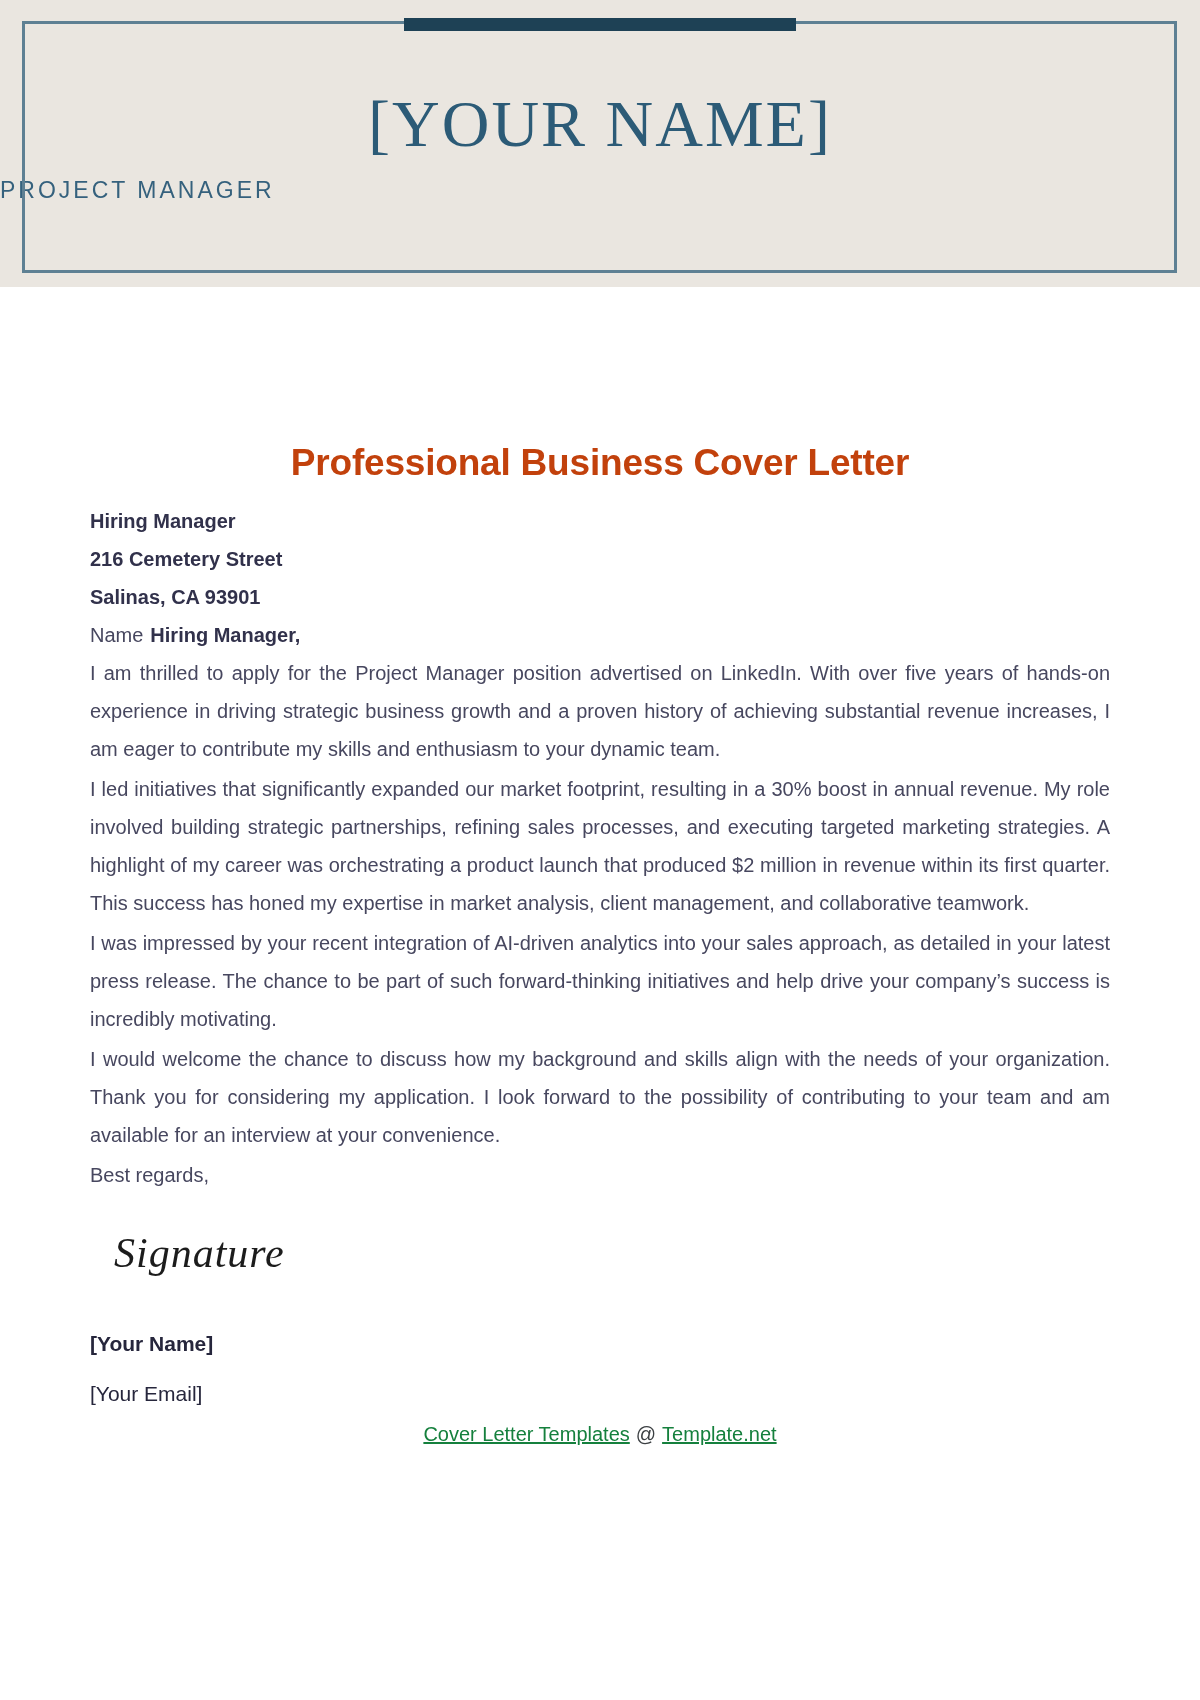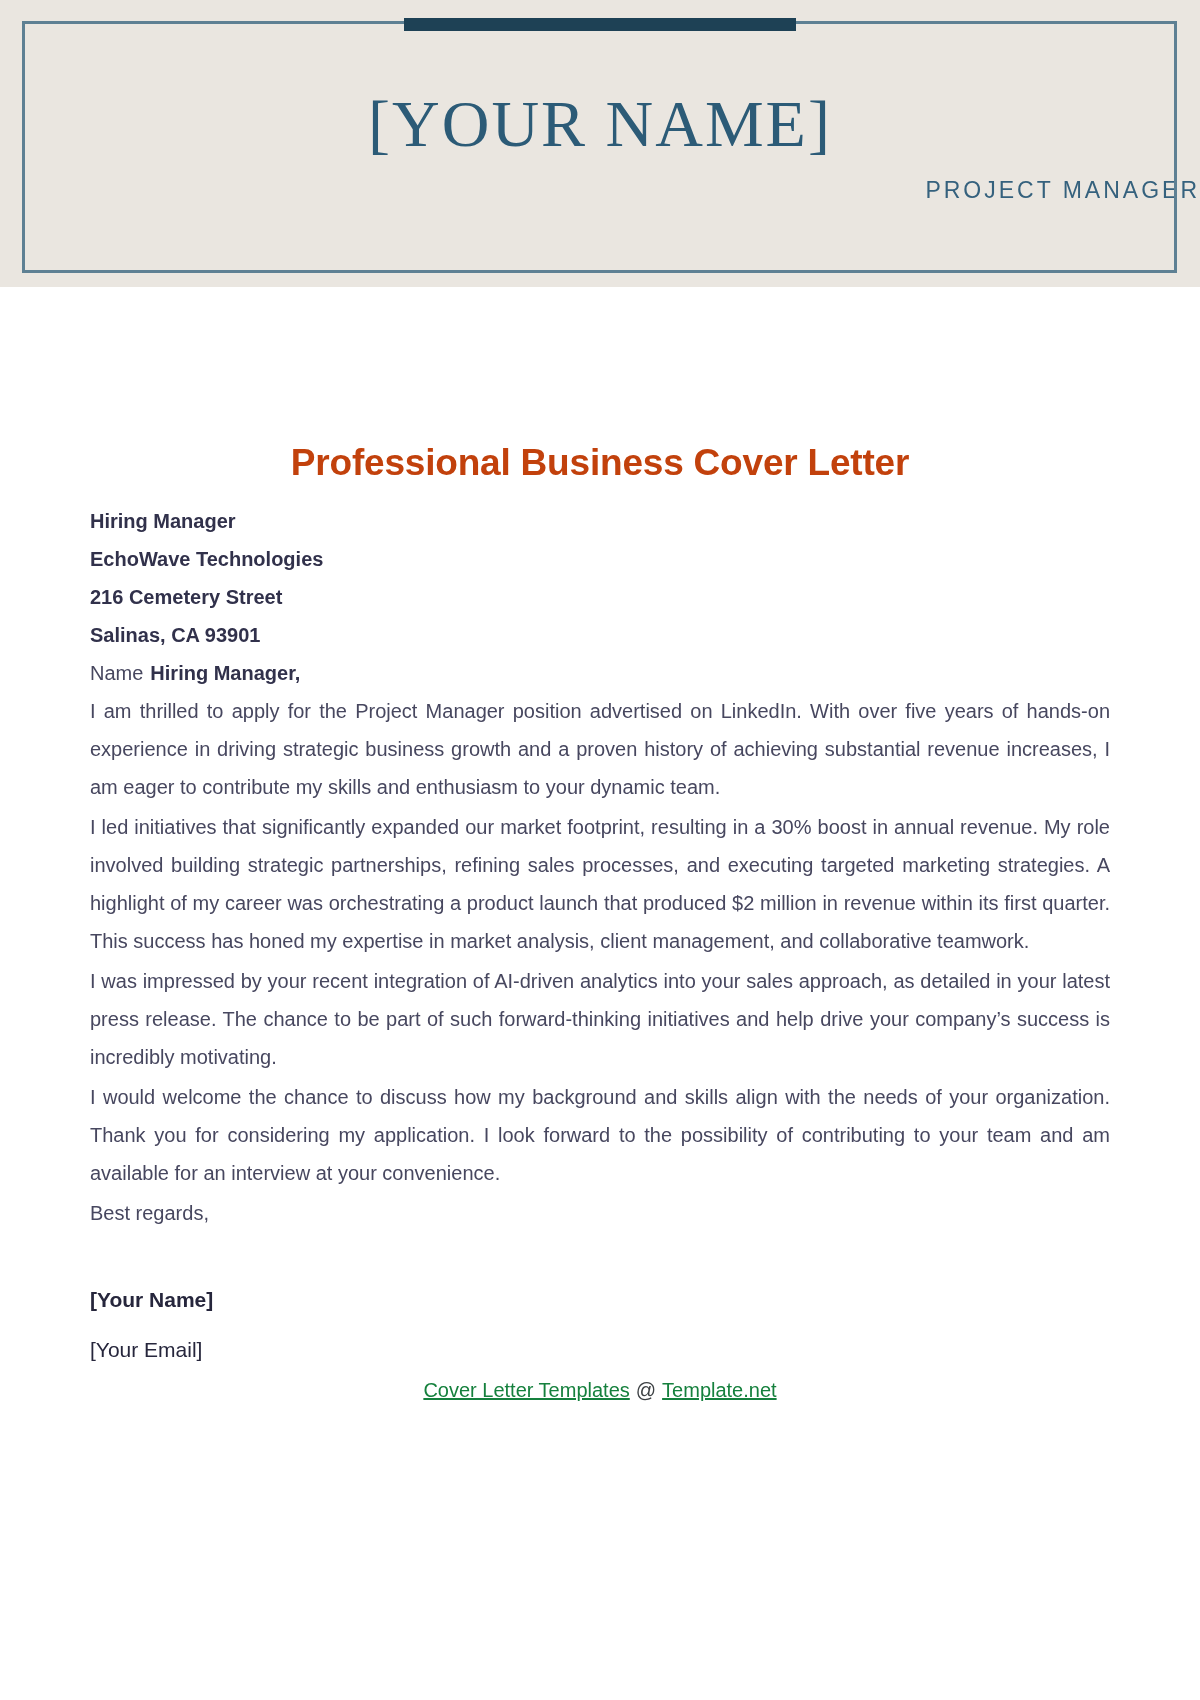--- a/index.html
+++ b/index.html
@@ -21,21 +21,21 @@
     position: absolute; left: 404px; top: 18px; width: 392px; height: 13px;
     background: #1E4155;
   }
   .candidate-name {
     padding-top: 88px; text-align: center;
     font-family: "Liberation Serif", serif;
     font-size: 66px; line-height: 1.1; letter-spacing: 2px;
     color: #2C5B77;
   }
   .candidate-role {
-    margin-top: 16px; text-align: right;
+    margin-top: 16px; text-align: left;
     font-size: 23px; letter-spacing: 3px;
     color: #35617D;
   }
 
   
   .content {
     padding: 154px 90px 0 90px;
     color: #47475F; font-size: 20px; line-height: 38px;
   }
   .doc-title {
@@ -72,34 +72,34 @@
     <div class="top-bar"></div>
     <div class="candidate-name">[YOUR NAME]</div>
     <div class="candidate-role">PROJECT MANAGER</div>
   </header>
 
   <main class="content">
     <h1 class="doc-title">Professional Business Cover Letter</h1>
 
     <div class="recipient-block">
       <div class="addr-line">Hiring Manager</div>
-      <div class="addr-line">EchoWave Technologies</div>
       <div class="addr-line">216 Cemetery Street</div>
       <div class="addr-line">Salinas, CA 93901</div>
     </div>
 
     <div class="salutation"><span>Name</span><span class="bold-name">Hiring Manager,</span></div>
 
     <p class="para">I am thrilled to apply for the Project Manager position advertised on LinkedIn. With over five years of hands-on experience in driving strategic business growth and a proven history of achieving substantial revenue increases, I am eager to contribute my skills and enthusiasm to your dynamic team.</p>
     <p class="para">I led initiatives that significantly expanded our market footprint, resulting in a 30% boost in annual revenue. My role involved building strategic partnerships, refining sales processes, and executing targeted marketing strategies. A highlight of my career was orchestrating a product launch that produced $2 million in revenue within its first quarter. This success has honed my expertise in market analysis, client management, and collaborative teamwork.</p>
     <p class="para">I was impressed by your recent integration of AI-driven analytics into your sales approach, as detailed in your latest press release. The chance to be part of such forward-thinking initiatives and help drive your company’s success is incredibly motivating.</p>
     <p class="para">I would welcome the chance to discuss how my background and skills align with the needs of your organization. Thank you for considering my application. I look forward to the possibility of contributing to your team and am available for an interview at your convenience.</p>
 
     <p class="closing">Best regards,</p>
 
+    <div class="signature-script">Signature</div>
 
     <div class="sender-name">[Your Name]</div>
     <div class="sender-email">[Your Email]</div>
 
     <div class="doc-footer">
       <a>Cover Letter Templates</a><span class="at-sep">@</span><a>Template.net</a>
     </div>
   </main>
 
 </div>

